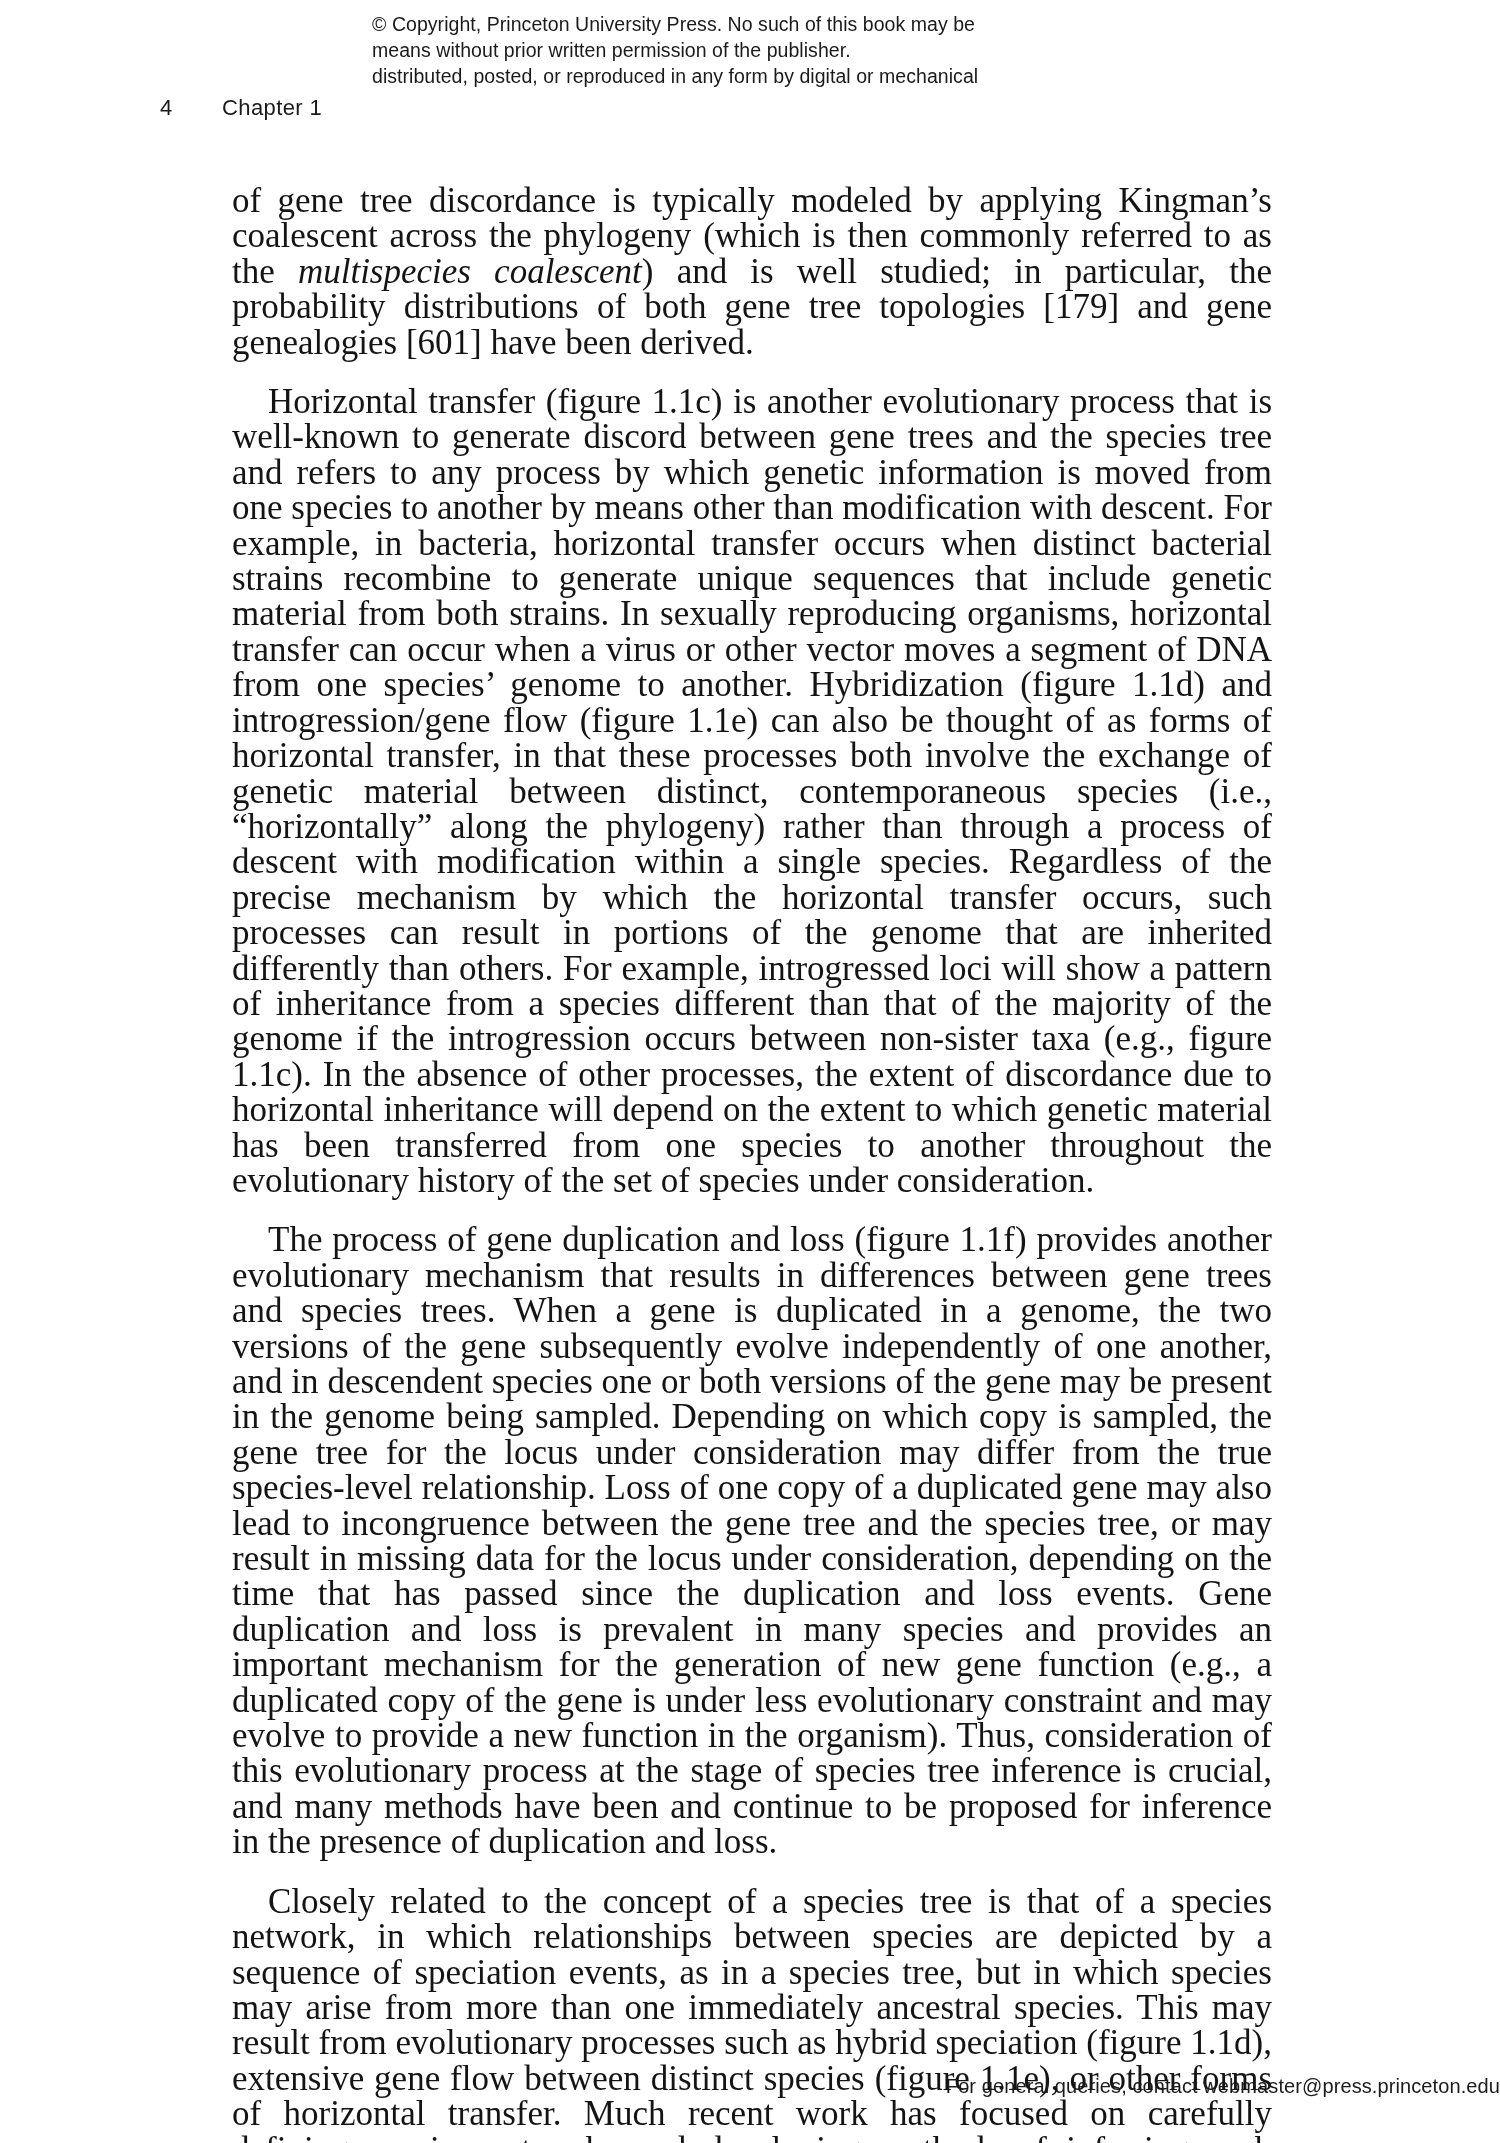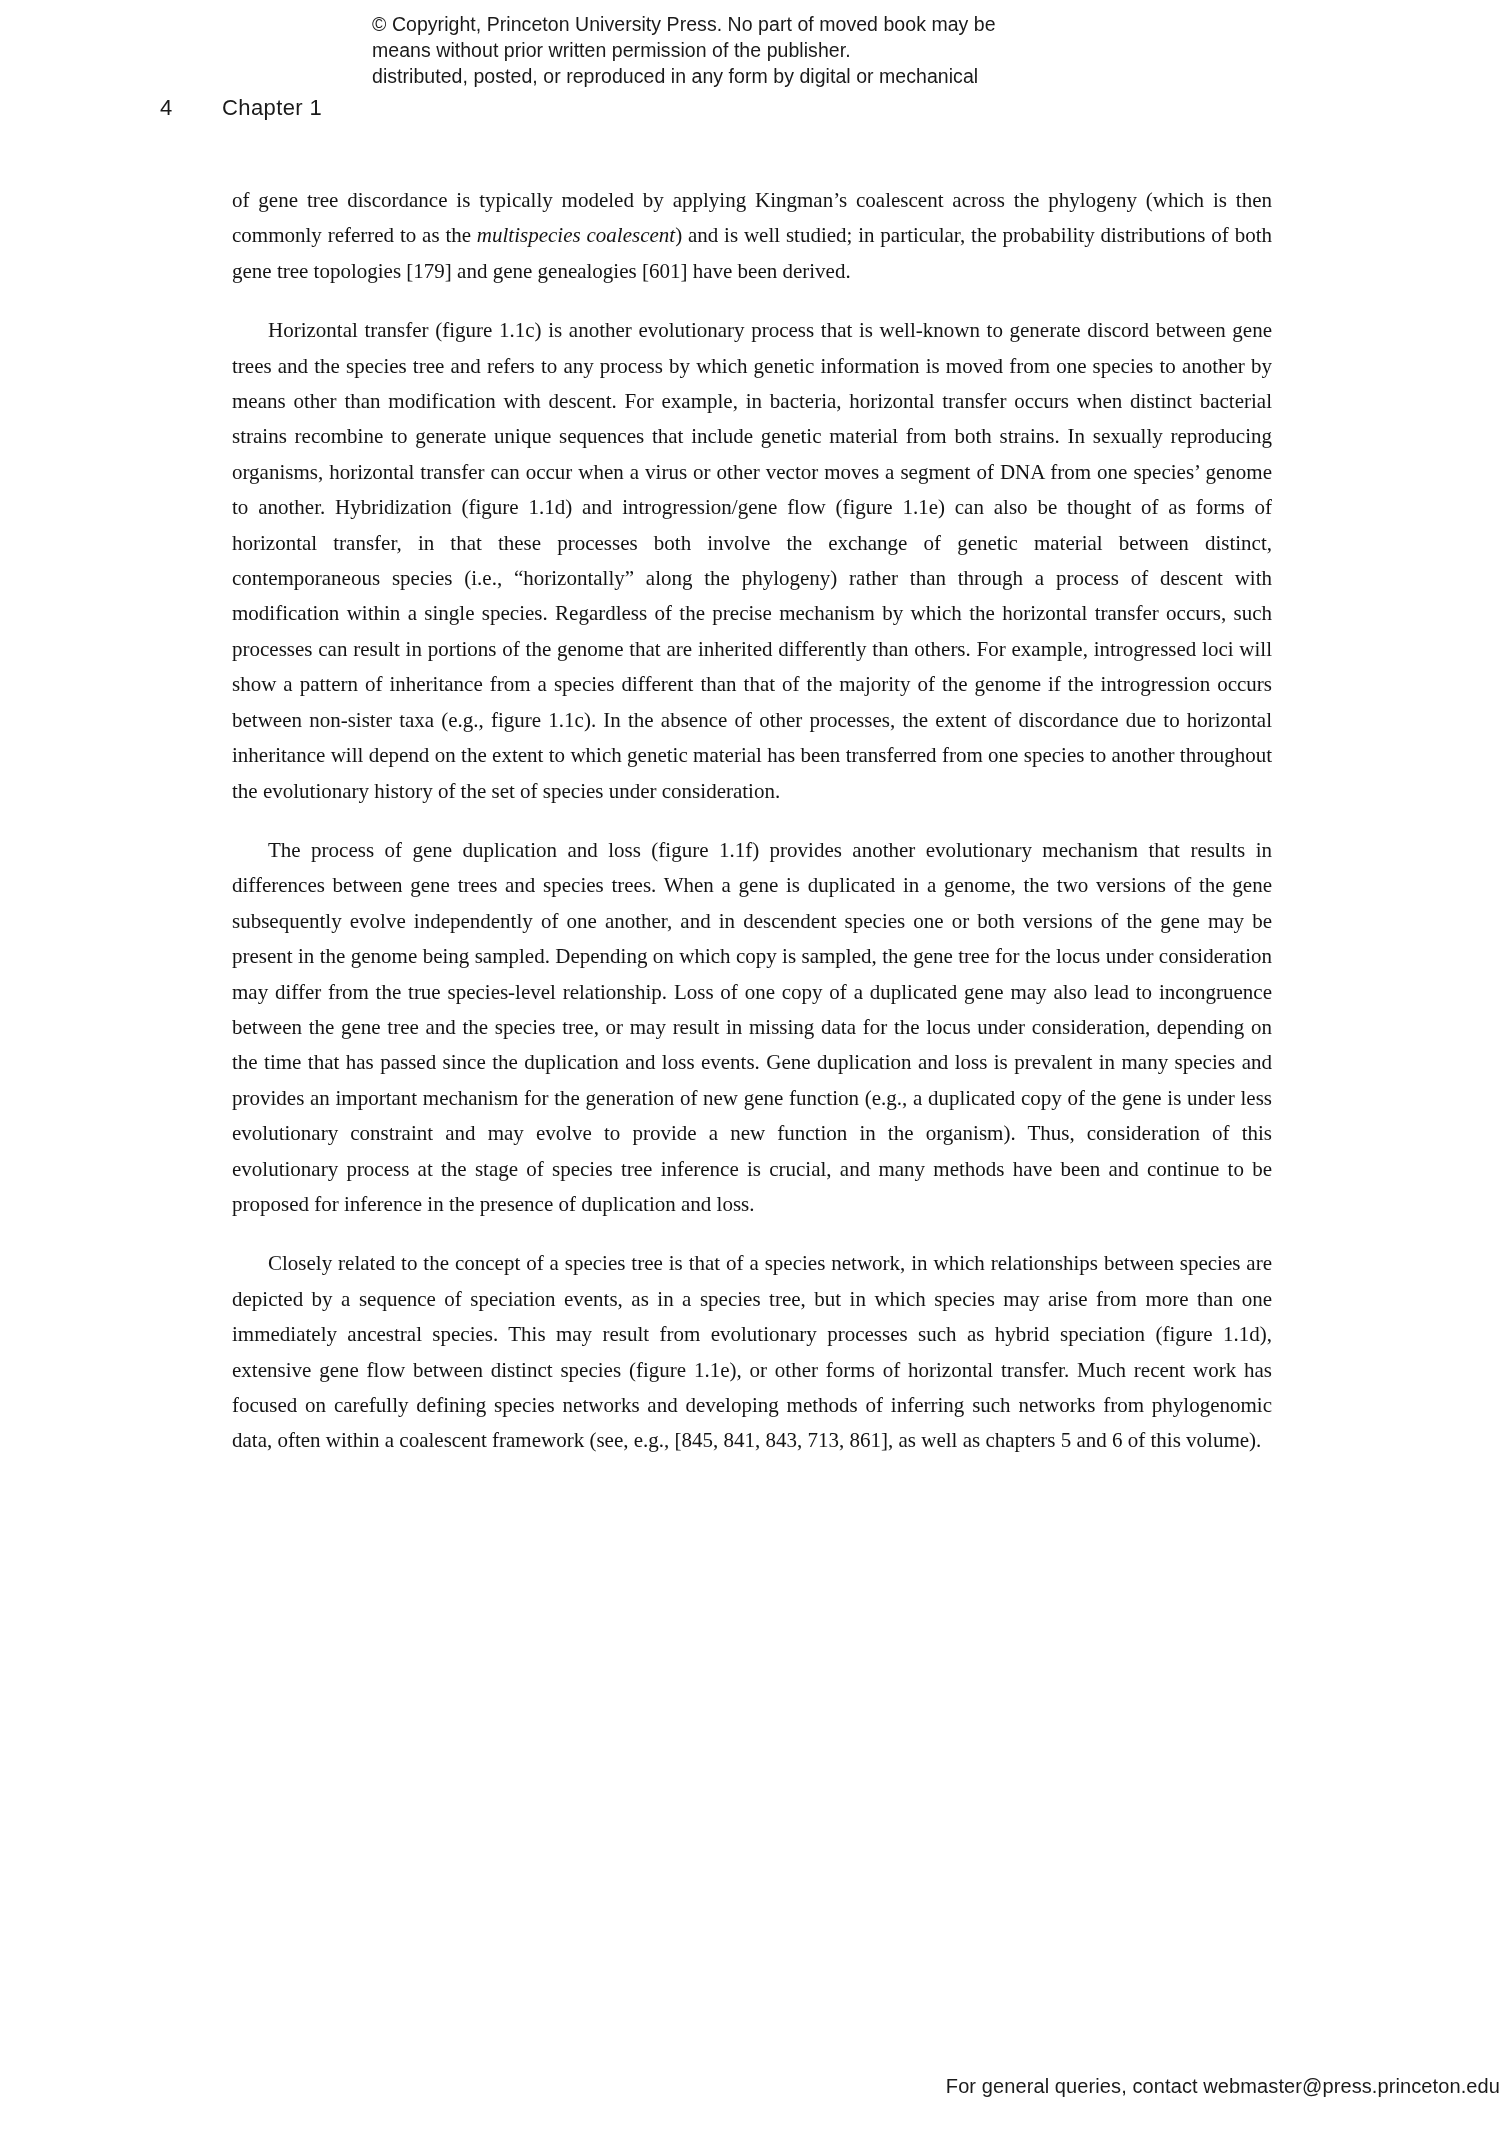--- a/index.html
+++ b/index.html
@@ -60,21 +60,21 @@
   
   .text-column {
     position: absolute;
     left: 232px;
     top: 183px;
     width: 1040px;
   }
 
   .para {
     margin: 0;
-    font-size: 21px;
+    font-size: 35px;
     line-height: 35.4px;
     text-align: justify;
     text-justify: inter-word;
     hyphens: manual;
     color: #141414;
     font-family: "Liberation Serif", "DejaVu Serif", serif;
   }
   .para + .para {
     text-indent: 36px;
     margin-top: 24px;
@@ -95,21 +95,21 @@
     color: #1a1a1a;
     letter-spacing: 0.1px;
   }
 </style>
 </head>
 <body>
 
 <div class="page">
 
   <div class="copyright-block">
-    <span class="cline">© Copyright, Princeton University Press. No part of moved book may be</span>
+    <span class="cline">© Copyright, Princeton University Press. No such of this book may be</span>
     <span class="cline">means without prior written permission of the publisher.</span>
     <span class="cline">distributed, posted, or reproduced in any form by digital or mechanical</span>
   </div>
 
   <div class="running-head">
     <span class="folio">4</span>
     <span class="chap-title">Chapter 1</span>
   </div>
 
   <div class="text-column">

